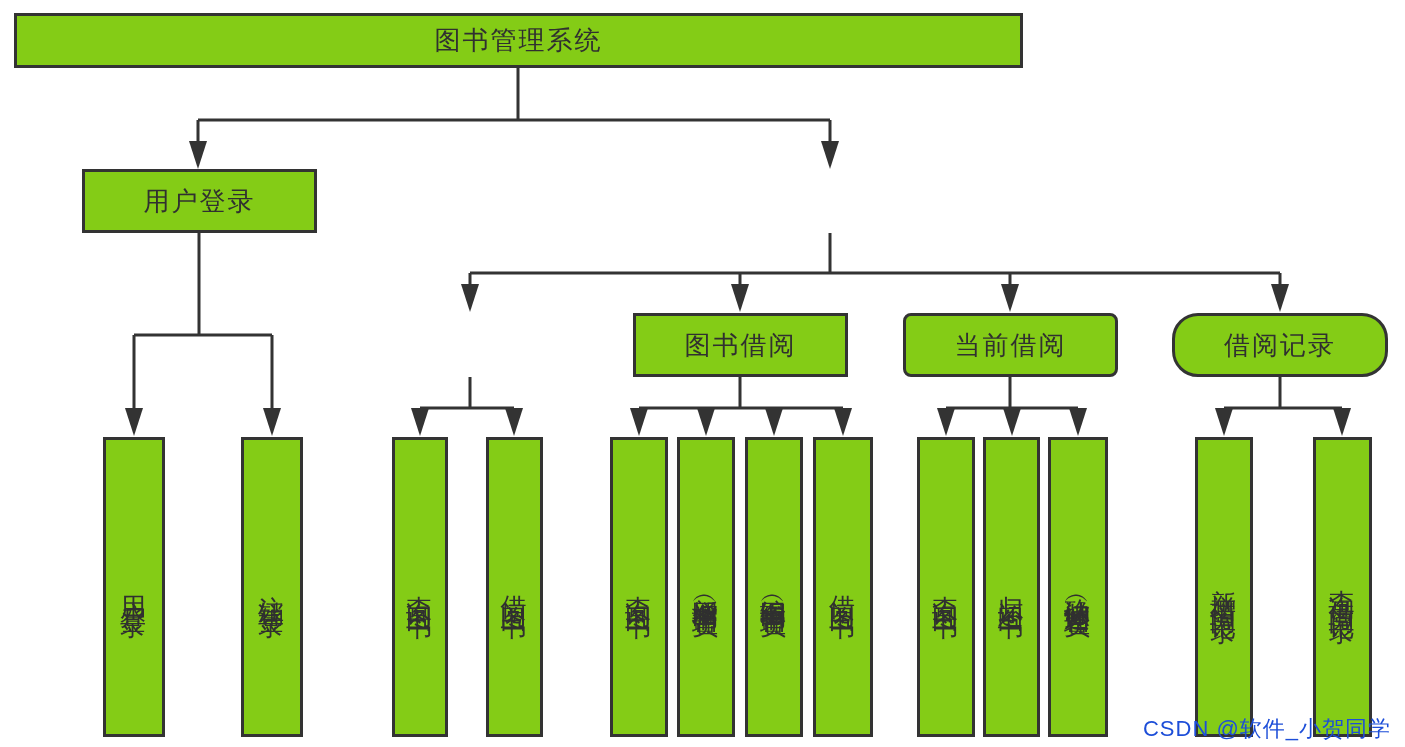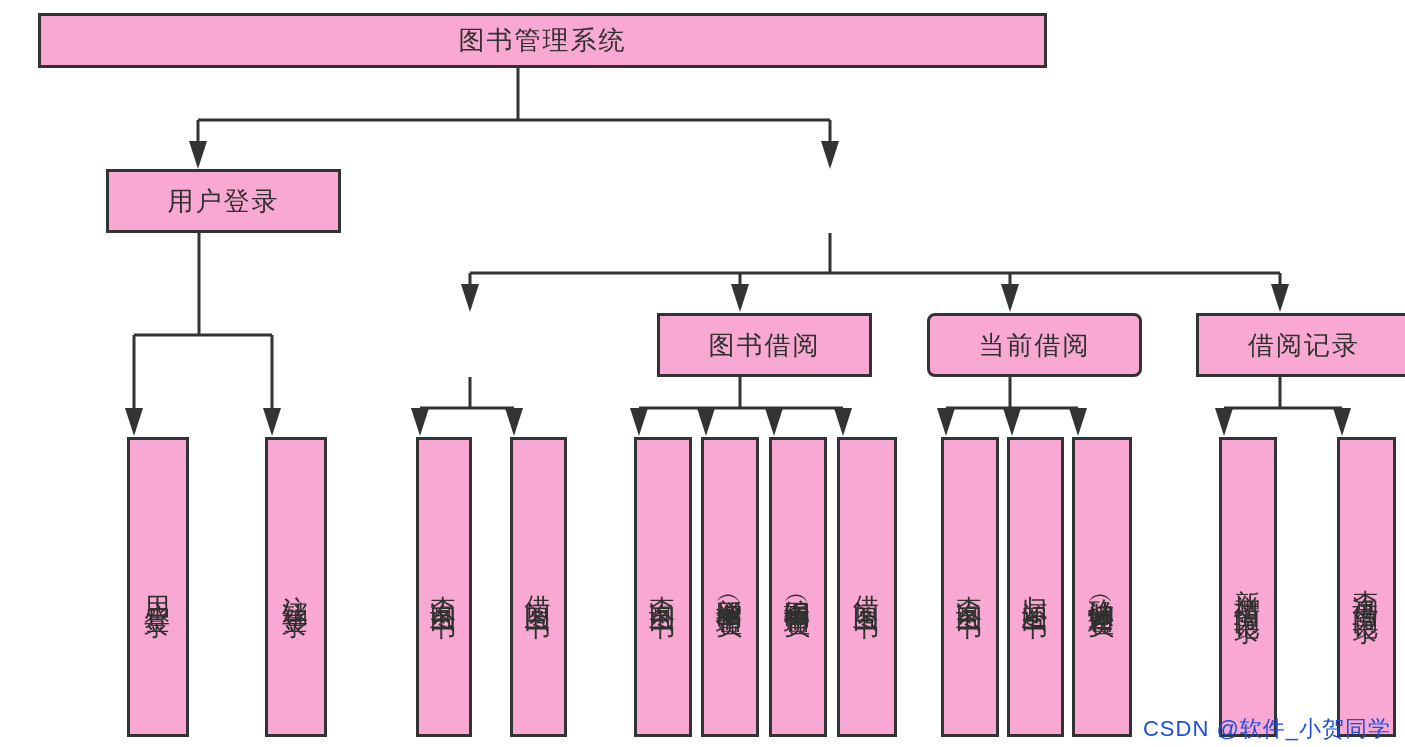--- a/index.html
+++ b/index.html
@@ -15,26 +15,25 @@
   .wires {
     position: absolute;
     left: 0; top: 0;
     width: 1405px; height: 747px;
     z-index: 0;
   }
   .box {
     position: absolute;
     box-sizing: border-box;
     border: 3px solid #333333;
-    background: #f9a8d4;
+    background: #84cc16;
     display: flex;
     align-items: center;
     justify-content: center;
     z-index: 1;
-    margin-left: 24px;
   }
   .h-label { font-size: 26px; letter-spacing: 2px; white-space: nowrap; }
   .leaf {
     writing-mode: vertical-rl;
     text-orientation: mixed;
   }
   .leaf .v-label { font-size: 26px; letter-spacing: 6px; }
   .leaf .v-label.long { letter-spacing: 2px; }
   .watermark {
     position: absolute;
@@ -103,21 +102,21 @@
   <div class="box" style="left:82px; top:169px; width:235px; height:64px;">
     <span class="h-label">用户登录</span>
   </div>
 
   <div class="box" style="left:633px; top:313px; width:215px; height:64px;">
     <span class="h-label">图书借阅</span>
   </div>
   <div class="box" style="left:903px; top:313px; width:215px; height:64px;border-radius:8px;">
     <span class="h-label">当前借阅</span>
   </div>
-  <div class="box" style="left:1172px; top:313px; width:216px; height:64px;">
+  <div class="box" style="left:1172px; top:313px; width:216px; height:64px;border-radius:26px;">
     <span class="h-label">借阅记录</span>
   </div>
 
   <div class="box leaf" style="left:103px; top:437px; width:62px; height:300px;">
     <span class="v-label">用户登录</span>
   </div>
   <div class="box leaf" style="left:241px; top:437px; width:62px; height:300px;">
     <span class="v-label">注销登录</span>
   </div>
 

